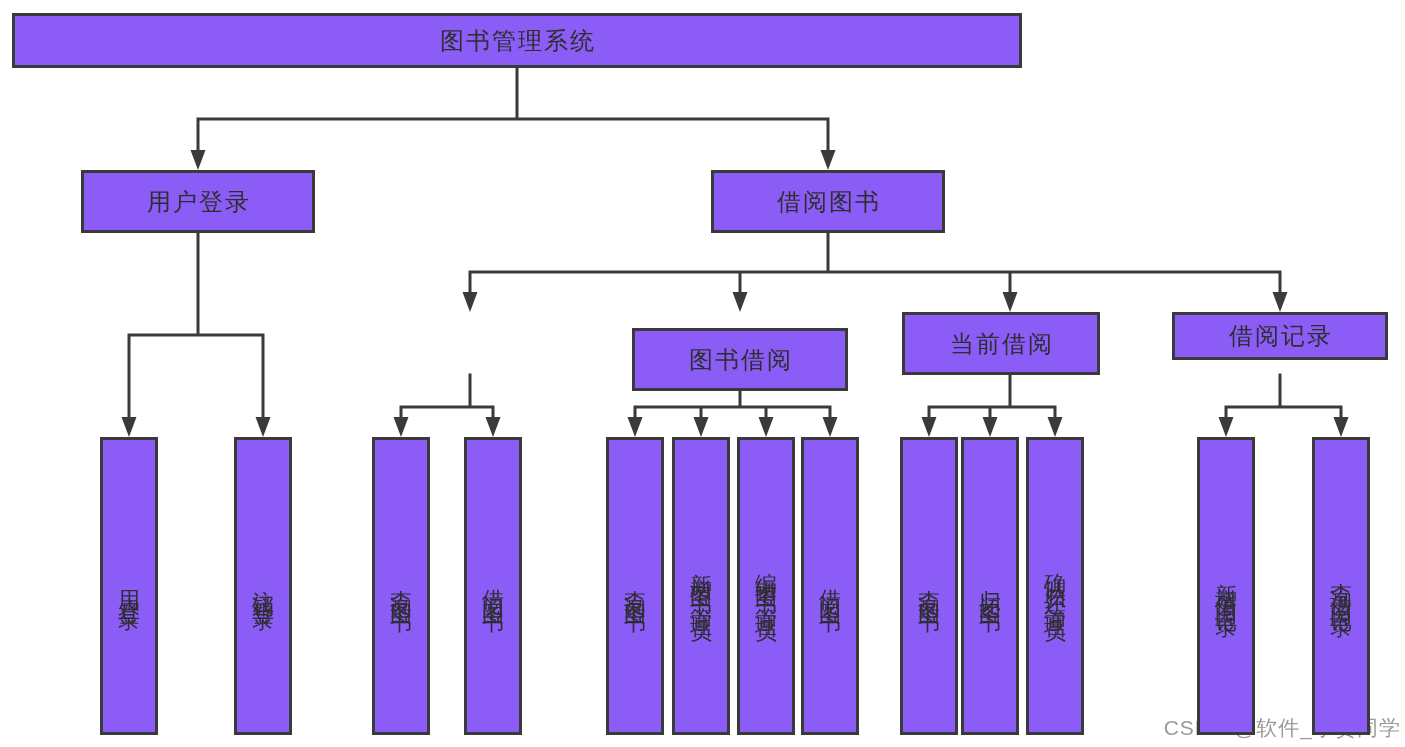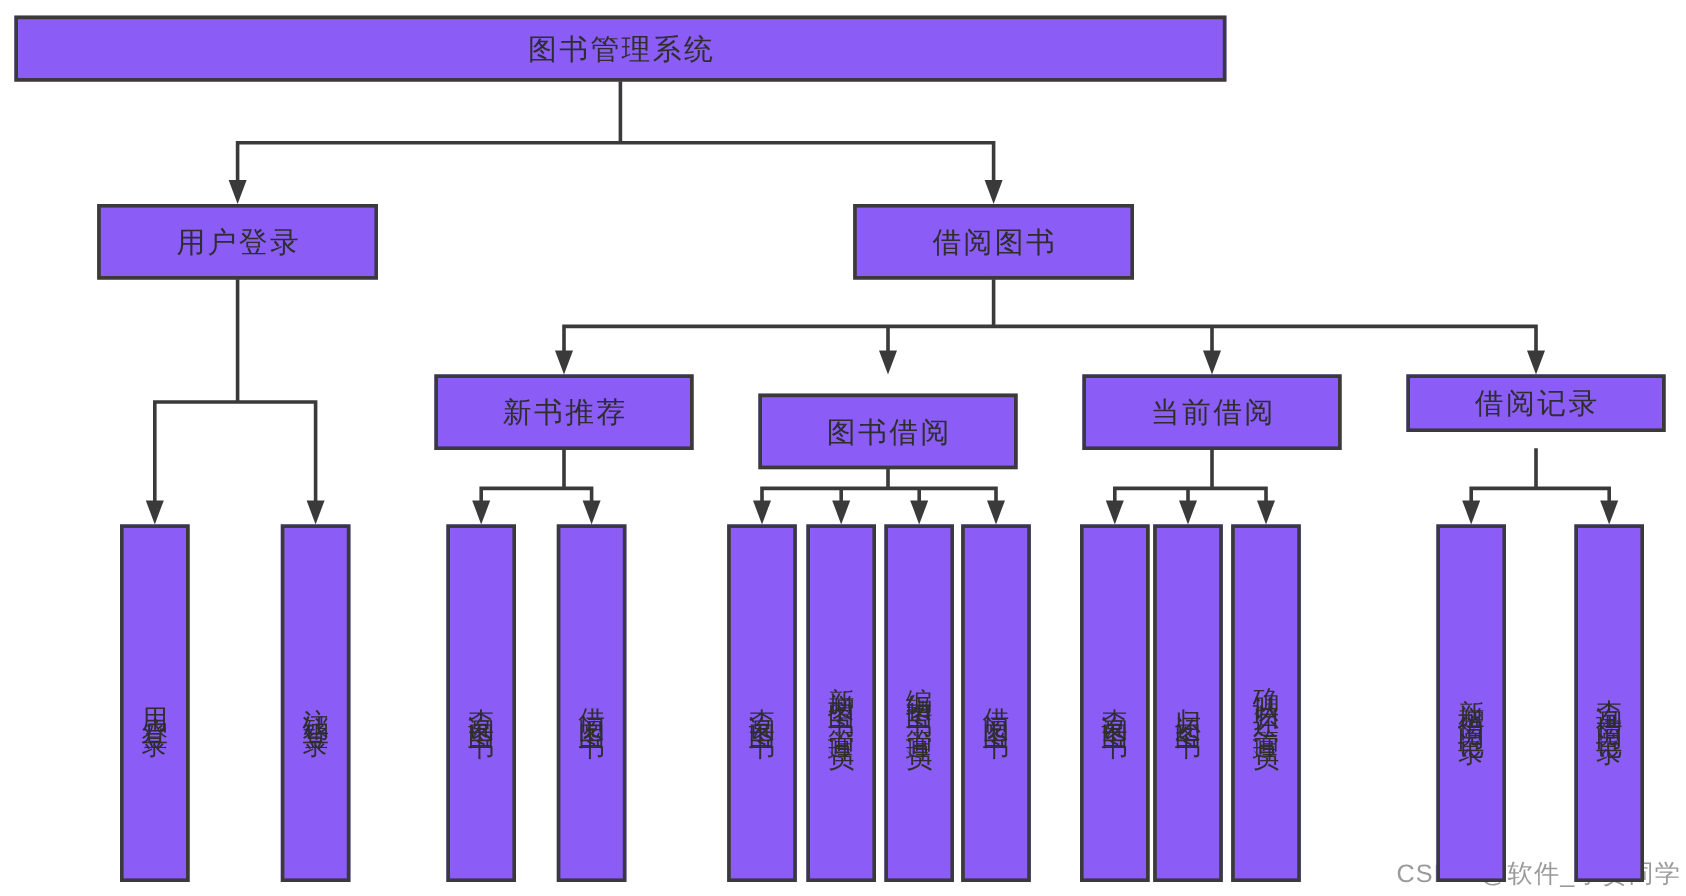--- a/index.html
+++ b/index.html
@@ -81,27 +81,24 @@
   <div id="watermark" style="color: rgb(154, 154, 154);">CSDN @软件_小贺同学</div>
 <div class="node" style="left: 12px; top: 13px; width: 1010px; height: 55px; border-color: rgb(58, 58, 58);">
       <span class="label" style="color: rgb(46, 46, 46);">图书管理系统</span>
     </div>
     <div class="node" style="left: 81px; top: 170px; width: 234px; height: 63px; border-color: rgb(58, 58, 58);">
       <span class="label" style="color: rgb(46, 46, 46);">用户登录</span>
     </div>
     <div class="node" style="left: 711px; top: 170px; width: 234px; height: 63px; border-color: rgb(58, 58, 58);">
       <span class="label" style="color: rgb(46, 46, 46);">借阅图书</span>
     </div>
-    <div class="node" style="left: 362px; top: 312px; width: 216px; height: 63px; border-color: rgb(58, 58, 58);">
-      <span class="label" style="color: rgb(46, 46, 46);">新书推荐</span>
-    </div>
     <div class="node" style="left: 632px; top: 328px; width: 216px; height: 63px; border-color: rgb(58, 58, 58);">
       <span class="label" style="color: rgb(46, 46, 46);">图书借阅</span>
     </div>
-    <div class="node" style="left: 902px; top: 312px; width: 216px; height: 63px; border-color: rgb(58, 58, 58);">
+    <div class="node" style="left: 902px; top: 312px; width: 198px; height: 63px; border-color: rgb(58, 58, 58);">
       <span class="label" style="color: rgb(46, 46, 46);">当前借阅</span>
     </div>
     <div class="node" style="left: 1172px; top: 312px; width: 216px; height: 48px; border-color: rgb(58, 58, 58);">
       <span class="label" style="color: rgb(46, 46, 46);">借阅记录</span>
     </div>
     <div class="node vertical" style="left: 100px; top: 437px; width: 58px; height: 298px; border-color: rgb(58, 58, 58);">
       <span class="label" style="color: rgb(46, 46, 46);">用户登录</span>
     </div>
     <div class="node vertical" style="left: 234px; top: 437px; width: 58px; height: 298px; border-color: rgb(58, 58, 58);">
       <span class="label" style="color: rgb(46, 46, 46);">注销登录</span>

